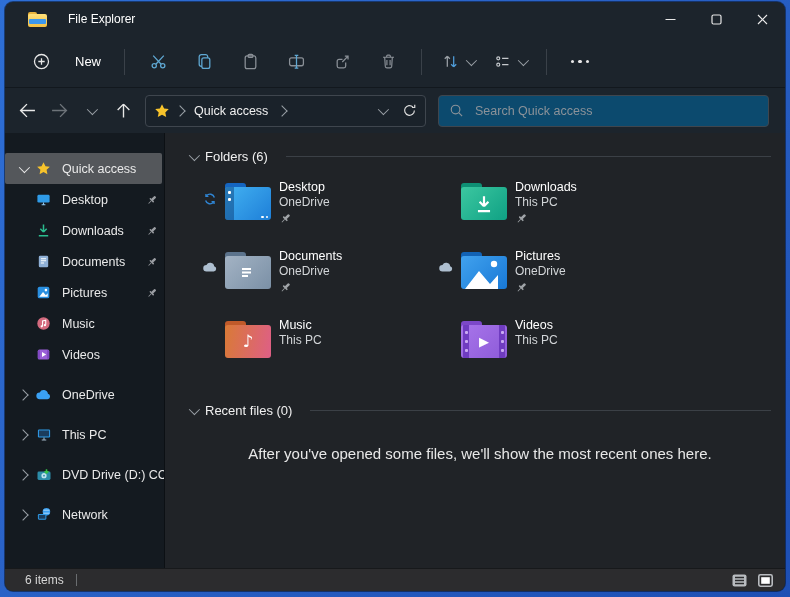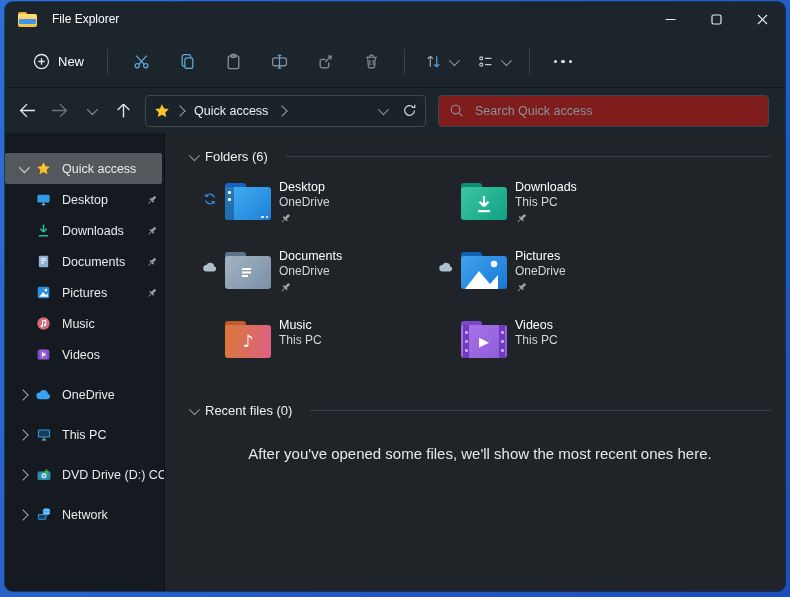--- a/index.html
+++ b/index.html
@@ -9,50 +9,50 @@
     background:linear-gradient(135deg,#2e6fd6 0%,#2a63c8 40%,#1d4fb4 100%);
   }
   .window{
     position:absolute;left:5px;top:2px;right:5px;bottom:6px;
     background:#1c242c;border-radius:8px;overflow:hidden;
     display:flex;flex-direction:column;
     box-shadow:0 0 0 1px rgba(0,0,0,.45);
   }
   
   .titlebar{height:34px;display:flex;align-items:center;flex:0 0 auto}
-  .title-left{display:flex;align-items:center;gap:15px;padding-left:13px}
+  .title-left{display:flex;align-items:center;gap:21px;padding-left:23px}
   .appfolder{position:relative;width:19px;height:15px}
   .appfolder .t{position:absolute;top:0;left:0;width:9px;height:4px;background:#e9b33c;border-radius:2px 2px 0 0}
   .appfolder .b{position:absolute;left:0;right:0;top:2px;bottom:0;border-radius:2px;background:linear-gradient(180deg,#ffe07a,#f3bf45)}
   .appfolder .bar{position:absolute;left:1px;right:1px;bottom:3px;height:5px;background:#3b97ee;border-radius:1px}
   .title-text{color:#fff;font-size:12px}
   .win-controls{margin-left:auto;display:flex;height:34px}
   .wc{width:46px;height:34px;display:flex;align-items:center;justify-content:center;color:#e8e8e8}
   
   .toolbar{height:51px;display:flex;align-items:center;padding:0 16px;gap:2px;
     border-bottom:1px solid #12181e;flex:0 0 auto}
-  .newbtn{display:flex;align-items:center;gap:8px;color:#fff;font-size:13px;padding:6px 12px;border-radius:4px}
+  .newbtn{display:flex;align-items:center;gap:25px;color:#fff;font-size:13px;padding:6px 12px;border-radius:4px}
   .ibtn{width:44px;height:36px;display:flex;align-items:center;justify-content:center;border-radius:4px}
   .sep-v{width:1px;height:26px;background:#3a4149;margin:0 9px}
   .chev{display:inline-block;width:7px;height:7px;border-right:1.4px solid #9aa0a6;border-bottom:1.4px solid #9aa0a6}
   .chev.down{transform:rotate(45deg) translateY(-2px)}
   .chev.right{transform:rotate(-45deg)}
   .combo{display:flex;align-items:center;gap:7px;padding:0 9px;height:36px;border-radius:4px}
   .dots{display:flex;gap:4px}
   .dots i{width:3.5px;height:3.5px;border-radius:50%;background:#e8e8e8}
   .blue{color:#5fa8d3}.gray{color:#8a9097}.white{color:#e8e8e8}
   
   .navbar{height:45px;display:flex;align-items:center;padding:0 6px;flex:0 0 auto}
   .navbtn{width:32px;height:32px;display:flex;align-items:center;justify-content:center;border-radius:4px}
   .addressbar{width:281px;height:32px;margin-left:6px;border:1px solid #3f464e;border-radius:4px;
     background:#1a222a;display:flex;align-items:center;padding:0 8px;gap:6px;box-sizing:border-box}
   .crumb{color:#f0f0f0;font-size:12.5px;padding:2px 4px}
   .addr-spacer{flex:1}
   .searchbox{flex:1;height:32px;margin:0 10px 0 12px;border:1px solid #3f464e;border-radius:4px;
-    background:#7f1d1d;display:flex;align-items:center;padding:0 10px;gap:9px;box-sizing:border-box}
+    background:#0c4a6e;display:flex;align-items:center;padding:0 10px;gap:9px;box-sizing:border-box}
   .searchbox input{flex:1;background:transparent;border:0;outline:none;color:#d5d5d5;font-size:12.5px;
     font-family:"Liberation Sans",sans-serif}
   .searchbox input::placeholder{color:#8b9299}
   
   .bodyrow{flex:1;display:flex;min-height:0}
   .sidebar{width:160px;background:#141a20;padding-top:20px;box-sizing:border-box;position:relative}
   .sidebar:after{content:"";position:absolute;top:0;right:0;bottom:0;width:1px;background:#0c1014}
   .srow{height:31px;display:flex;align-items:center;gap:0;color:#eaeaea;font-size:12.5px}
   .srow .exp{width:24px;display:flex;justify-content:center;align-items:center;flex:0 0 auto;padding-left:6px}
   .srow .sic{width:17px;display:flex;justify-content:center;align-items:center;flex:0 0 auto;margin-right:10px}
@@ -593,14 +593,34 @@
         <span class="chev down"></span>
         <span>Recent files (0)</span>
         <span class="line"></span>
       </div>
 
       <div class="empty-msg">After you've opened some files, we'll show the most recent ones here.</div>
 
     </div>
   </div>
 
+  <div class="statusbar">
+    <div class="status-left">
+      <span>6 items</span>
+      <span class="status-div"></span>
+    </div>
+    <div class="status-right">
+      <div class="svbtn">
+        <svg width="15" height="13" viewBox="0 0 15 13">
+            <rect x="0.5" y="0.5" width="14" height="12" rx="2" fill="#b9bcc0"></rect>
+            <path d="M3 3.5h9M3 6.5h9M3 9.5h9" stroke="#2c2c2e" stroke-width="1.4"></path>
+          </svg>
+      </div>
+      <div class="svbtn">
+        <svg width="15" height="13" viewBox="0 0 15 13">
+            <rect x="0.8" y="0.8" width="13.4" height="11.4" rx="1.6" fill="none" stroke="#b9bcc0" stroke-width="1.6"></rect>
+            <rect x="3.2" y="3.2" width="8.6" height="6.6" fill="#ffffff"></rect>
+          </svg>
+      </div>
+    </div>
+  </div>
 
 </div>
 
 </body></html>

